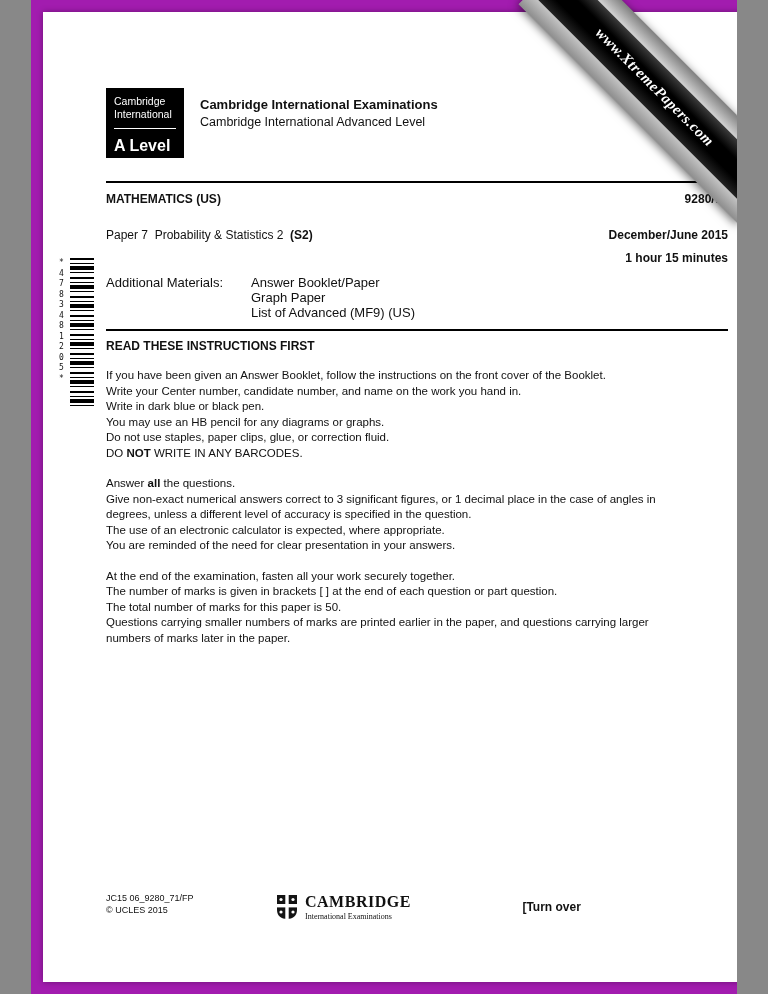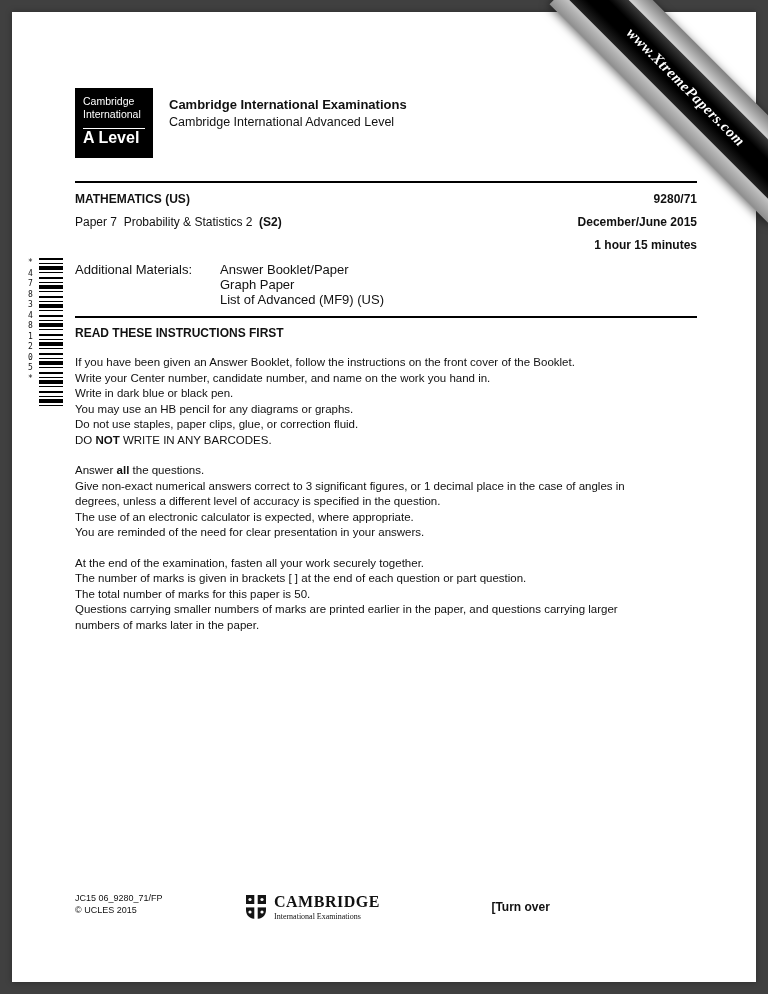--- a/index.html
+++ b/index.html
@@ -1,39 +1,39 @@
 <!DOCTYPE html>
 <html><head>
 <meta charset="utf-8">
 <style>
   * { box-sizing: border-box; margin: 0; padding: 0; }
   html, body { background: #888; }
   body { font-family: "Liberation Sans", sans-serif; color: #111; }
 
-  .canvas { position: relative; width: 768px; height: 994px; background: #404040; overflow: hidden; margin: 0 auto; }
+  .canvas { position: relative; width: 706px; height: 994px; background: #a21caf; overflow: hidden; margin: 0 auto; }
   .page { position: absolute; left: 12px; top: 12px; width: 744px; height: 970px; background: #ffffff; box-shadow: 0 0 6px rgba(0,0,0,.35); }
 
   .content { padding: 76px 59px 0 63px; }
 
   
   .brand-row { display: flex; gap: 16px; }
   .brand-box { width: 78px; height: 70px; background: #000; color: #fff; padding: 7px 8px; flex: none; }
   .bb-line1, .bb-line2 { font-size: 10.5px; line-height: 13px; }
-  .bb-line3 { font-size: 16px; font-weight: bold; margin-top: 7px; border-top: 1px solid #fff; padding-top: 0; }
+  .bb-line3 { font-size: 16px; font-weight: bold; margin-top: 7px; border-top: 1px solid #fff; padding-top: 8px; }
   .header-text { margin-top: 9px; }
   .header-title { font-weight: bold; font-size: 13px; }
   .header-subtitle { font-size: 12.5px; margin-top: 3px; }
 
   .rule { border: none; border-top: 2px solid #000; height: 0; }
   .rule1 { margin-top: 23px; }
   .rule2 { margin-top: 9px; }
 
   .meta-row { display: flex; justify-content: space-between; font-size: 12px; white-space: pre; gap: 38px; }
   .meta-row.m1 { margin-top: 9px; }
-  .meta-row.m2 { margin-top: 9px; text-align: center; }
+  .meta-row.m2 { margin-top: 22px; text-align: center; }
   .meta-row.m3 { margin-top: 9px; justify-content: flex-end; }
   .b { font-weight: bold; }
 
   .materials-row { display: flex; margin-top: 10px; font-size: 13px; line-height: 15px; }
   .materials-label { width: 145px; flex: none; }
   .materials-list div { white-space: pre; }
 
   .instr-heading { font-weight: bold; font-size: 12px; margin-top: 8px; }
   .para { font-size: 11.5px; line-height: 15.5px; white-space: pre-line; margin-top: 15px; }
 

